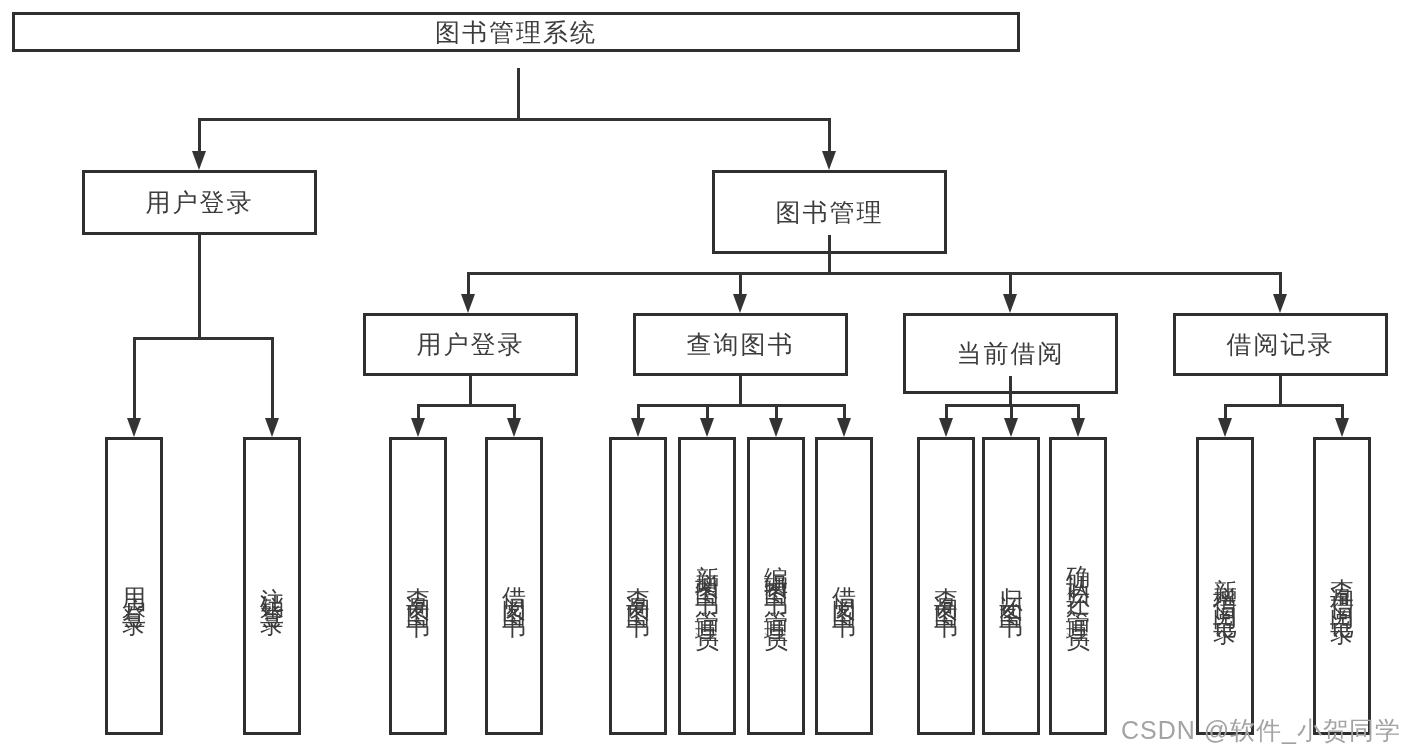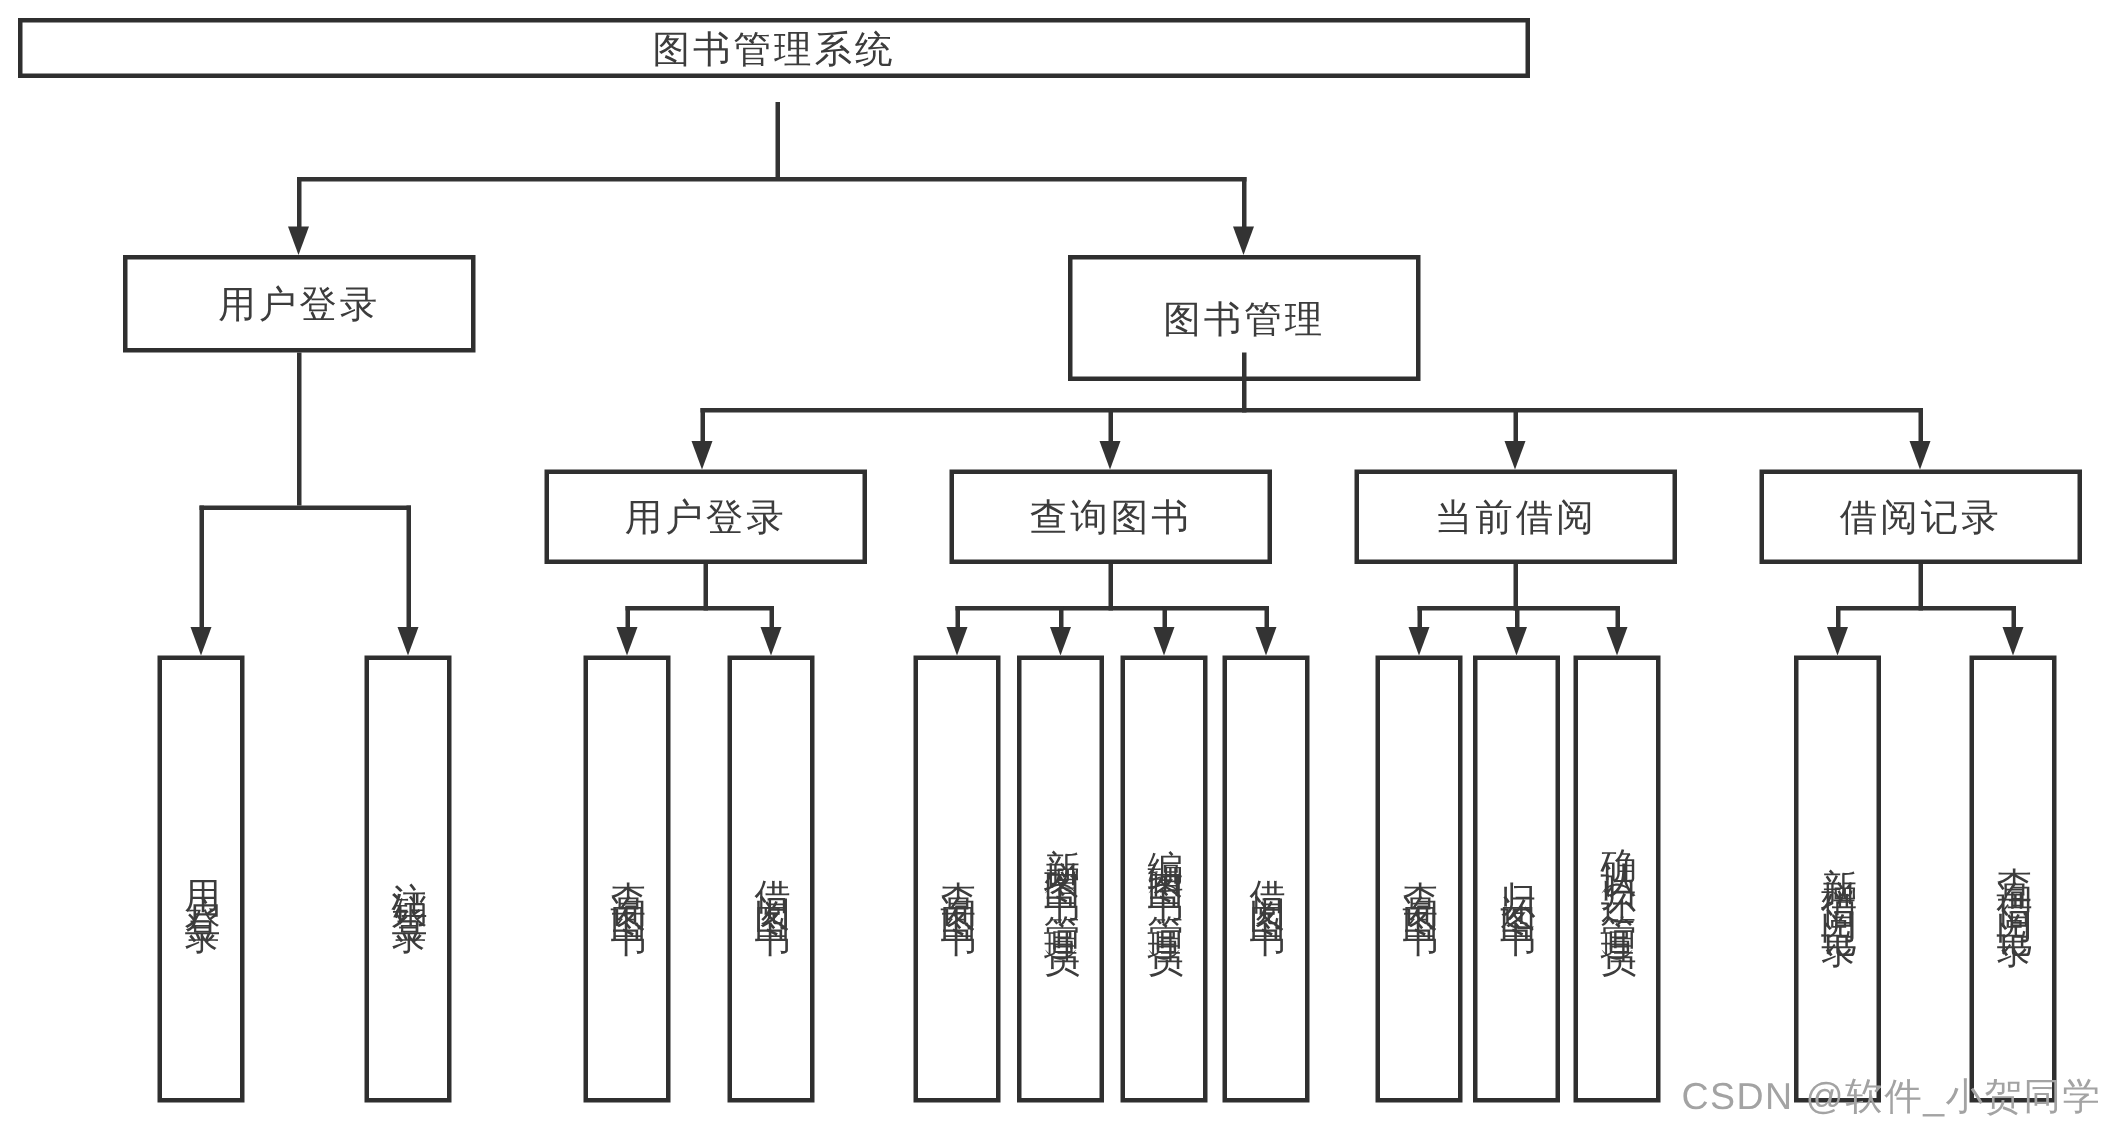--- a/index.html
+++ b/index.html
@@ -105,21 +105,21 @@
   <div class="carrow" style="left:1003px;top:294px"></div>
   <div class="cline v" style="left:1279px;top:272px;height:24px"></div>
   <div class="carrow" style="left:1273px;top:294px"></div>
 
   <div class="box hbox" style="left:363px;top:313px;width:215px;height:63px">
     <span>用户登录</span>
   </div>
   <div class="box hbox" style="left:633px;top:313px;width:215px;height:63px">
     <span>查询图书</span>
   </div>
-  <div class="box hbox" style="left:903px;top:313px;width:215px;height:63px">
+  <div class="box hbox" style="left:903px;top:313px;width:215px;height:81px">
     <span>当前借阅</span>
   </div>
   <div class="box hbox" style="left:1173px;top:313px;width:215px;height:63px">
     <span>借阅记录</span>
   </div>
 
   <div class="cline v" style="left:469px;top:376px;height:31px"></div>
   <div class="cline h" style="left:417px;top:404px;width:99px"></div>
   <div class="cline v" style="left:417px;top:404px;height:16px"></div>
   <div class="carrow" style="left:411px;top:418px"></div>

